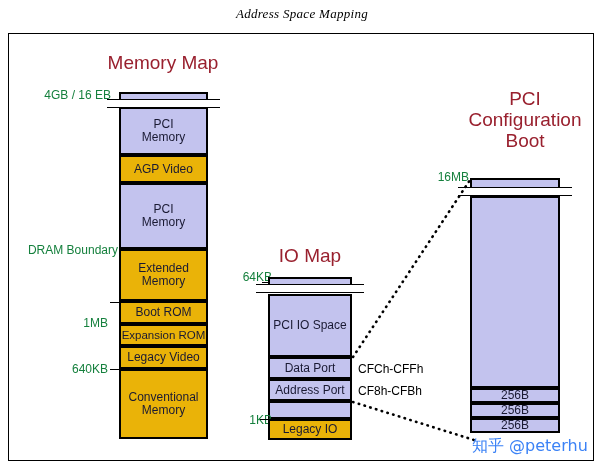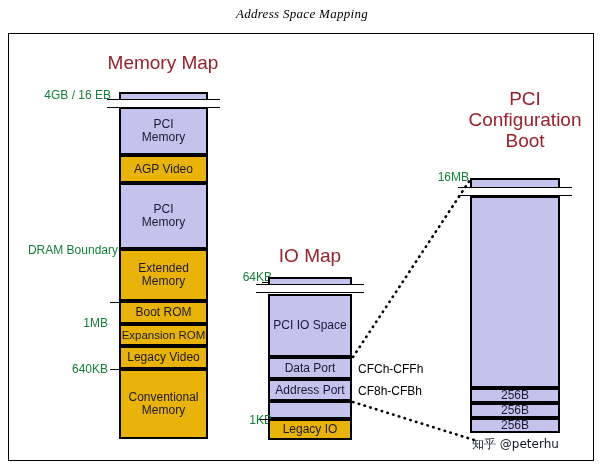--- a/index.html
+++ b/index.html
@@ -92,22 +92,22 @@
   .tick {
     position: absolute;
     height: 0;
     border-top: 1px solid #000000;
   }
 
   .connector { position: absolute; left: 0; top: 0; width: 604px; height: 472px; pointer-events: none; }
 
   .watermark {
     position: absolute;
-    font-size: 12px;
-    color: #0f172a;
+    font-size: 16px;
+    color: #3b82f6;
     white-space: nowrap;
     font-family: "DejaVu Sans", sans-serif;
   }
 </style>
 </head>
 <body>
 
 <div class="page-title">Address Space Mapping</div>
 
 <div class="frame"></div>

